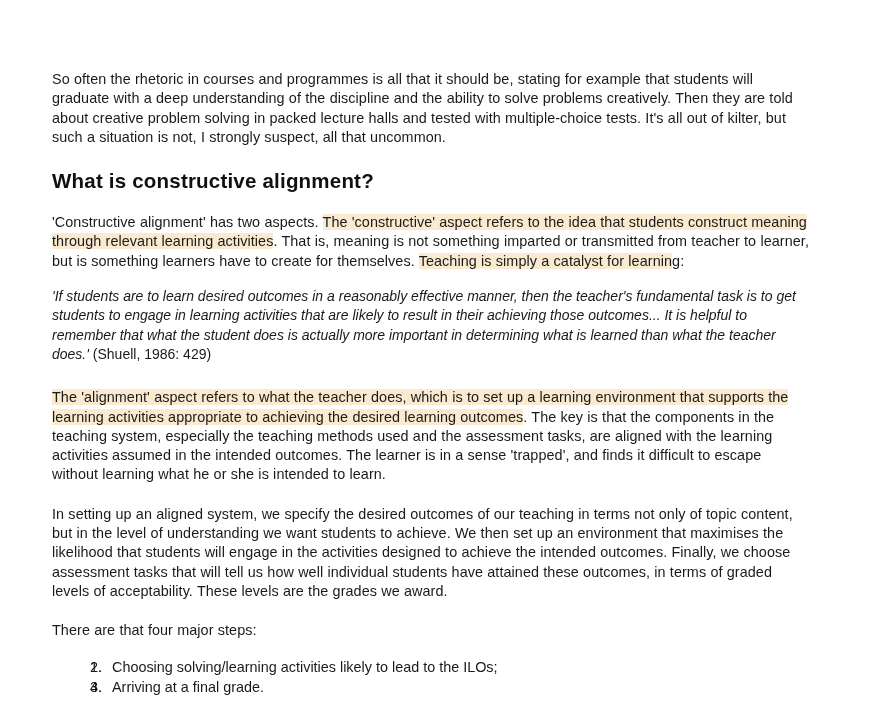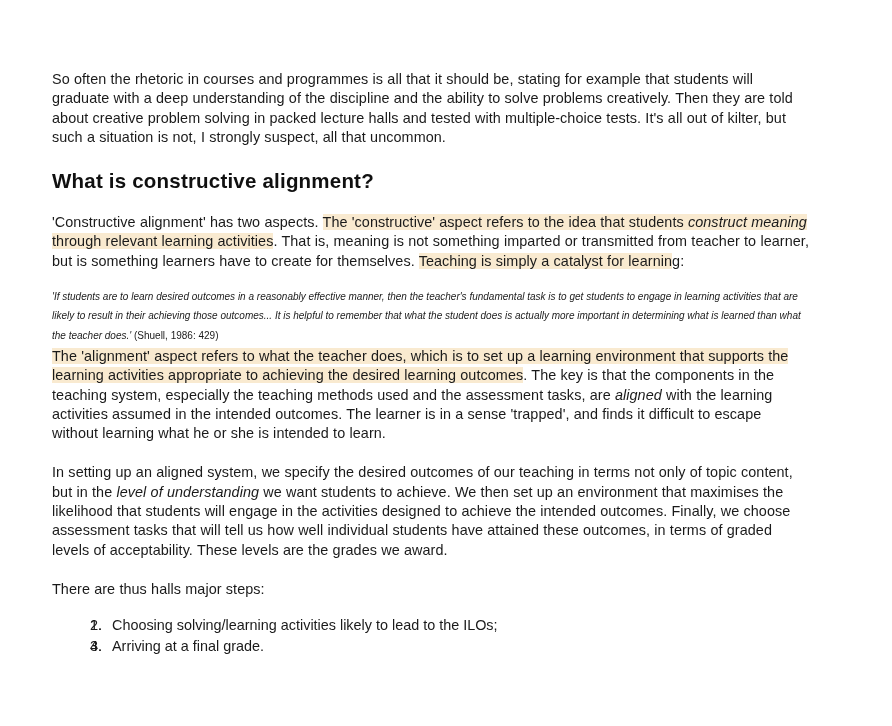--- a/index.html
+++ b/index.html
@@ -36,33 +36,32 @@
   }
   h2.section-heading {
     margin: 22px 0 20px 0;
     font-size: 20.5px;
     line-height: 24px;
     font-weight: bold;
     letter-spacing: 0.01em;
     color: #101010;
   }
   p.quote {
-    margin: 0 0 2px 0;
-    font-size: 10px;
+    margin: 0 0 24px 0;
+    font-size: 14px;
     line-height: 19.3px;
     font-style: italic;
   }
   p.quote .cite {
     font-style: normal;
   }
   .hl {
     background-color: #f9ead0;
   }
   .it {
-    font-style: italic;
   }
   ol.steps {
     margin: 8px 0 0 0;
     padding: 0;
     list-style: none;
     font-size: 14.4px;
     line-height: 20.4px;
   }
   ol.steps li {
     position: relative;
@@ -100,21 +99,21 @@
     </p>
 
     <div class="spacer-sm"></div>
 
     <p class="para">
       <span>In setting up an aligned system, we specify the desired outcomes of our teaching in terms not only of topic content, but in the </span><span class="it">level of understanding</span><span> we want students to achieve. We then set up an environment that maximises the likelihood that students will engage in the activities designed to achieve the intended outcomes. Finally, we choose assessment tasks that will tell us how well individual students have attained these outcomes, in terms of graded levels of acceptability. These levels are the grades we award.</span>
     </p>
 
     <div class="spacer-sm"></div>
 
-    <p class="para">There are thus halls major steps:</p>
+    <p class="para">There are that four major steps:</p>
 
     <ol class="steps">
       <li>
         <span class="num">1.</span>
       </li>
       <li>
         <span class="num">2.</span>
         <span>Choosing solving/learning activities likely to lead to the ILOs;</span>
       </li>
       <li>

